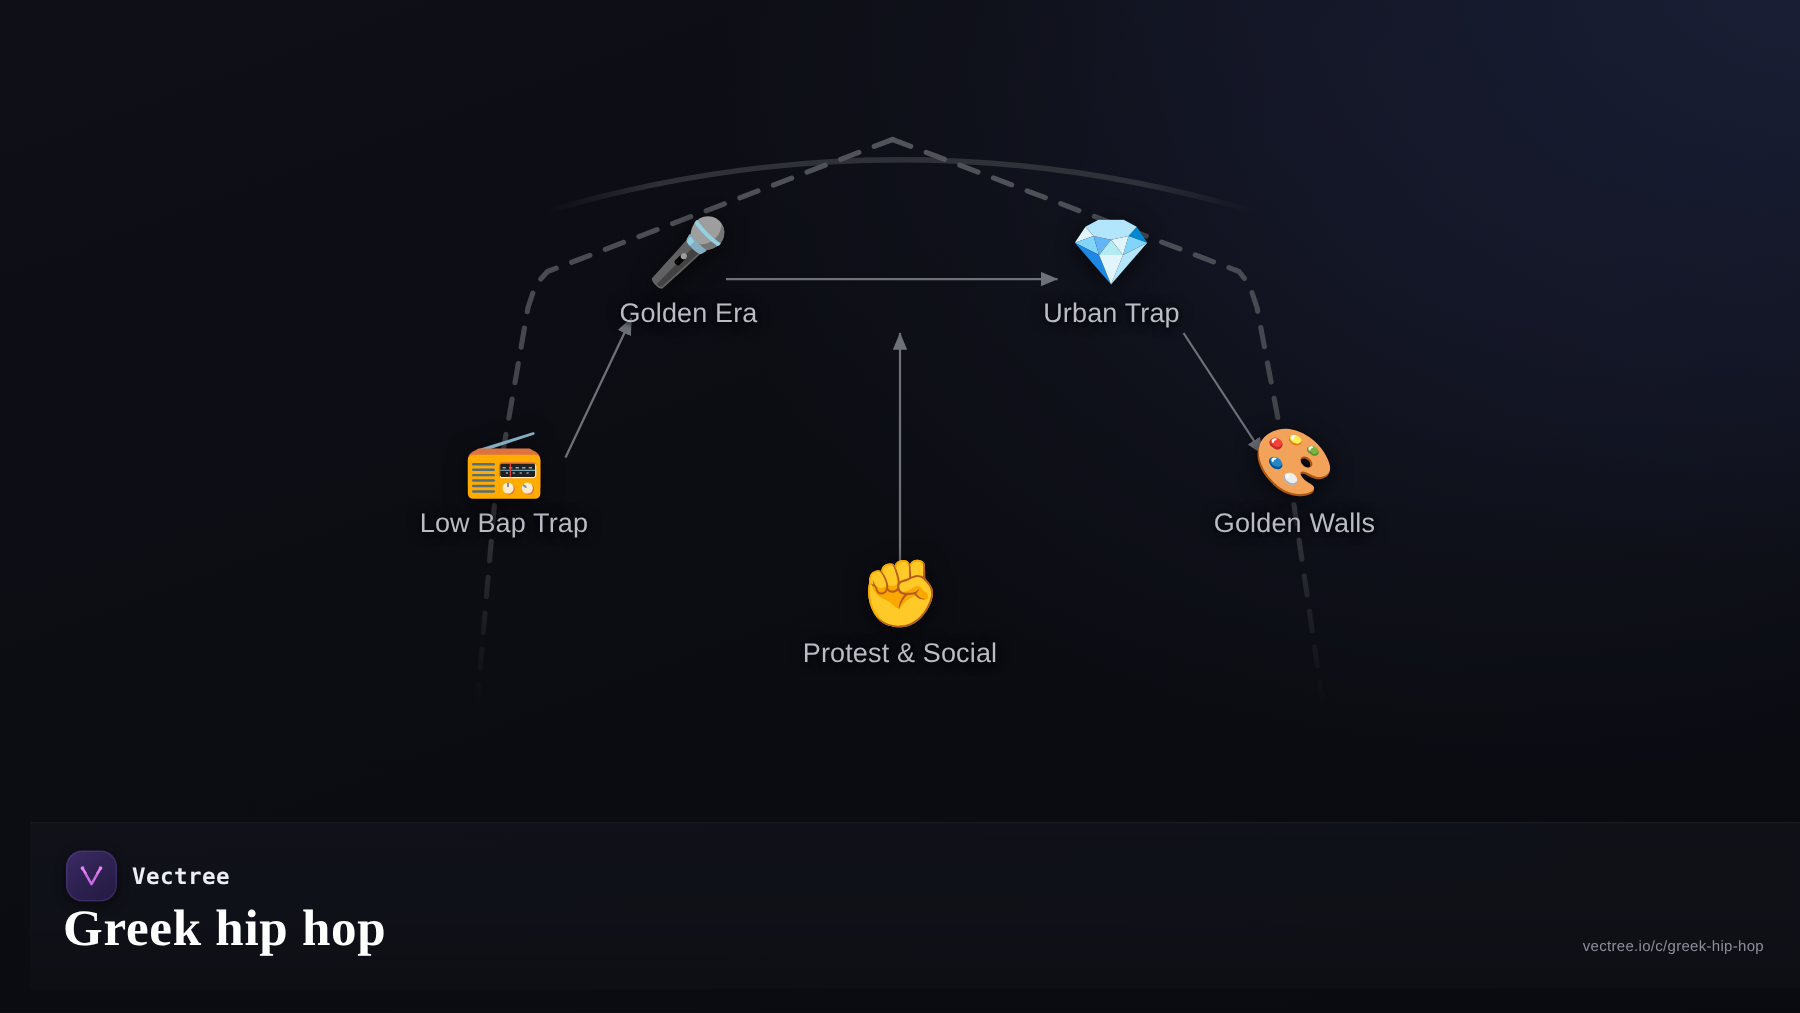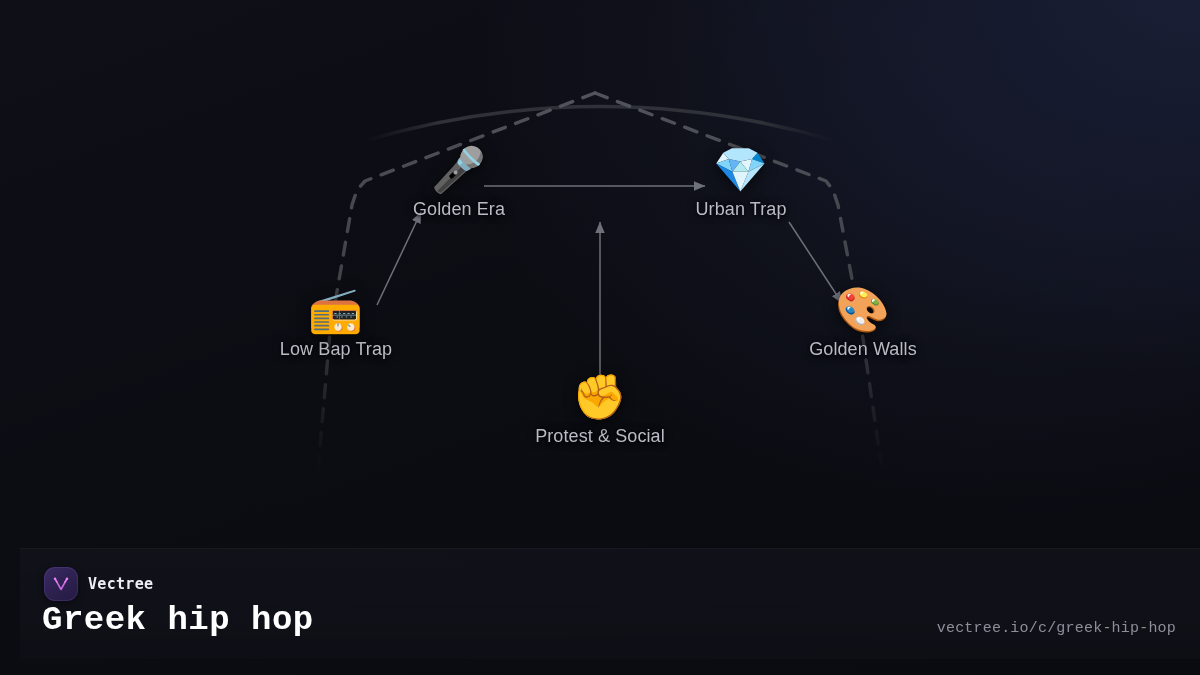--- a/index.html
+++ b/index.html
@@ -46,28 +46,28 @@
     background:linear-gradient(145deg,#3b2a63 0%,#2d2150 52%,#241a42 100%);
     box-shadow:0 0 0 1px rgba(150,110,220,0.17) inset, 0 2px 7px rgba(0,0,0,0.5);
     display:flex;align-items:center;justify-content:center;
   }
   .brand-name{
     font-family:"DejaVu Sans Mono","Liberation Mono",monospace;
     font-size:15px;font-weight:bold;color:#eceef3;letter-spacing:0.3px;
   }
   #page-title{
     position:absolute;left:22px;top:52px;
-    font-family:Liberation Mono, monospace;
+    font-family:Liberation Serif, serif;
     font-size:34px;font-weight:bold;color:#ffffff;letter-spacing:0.5px;
     margin:0;
   }
   #site-url{
     position:absolute;right:24px;bottom:22px;
-    font-family:Liberation Mono, monospace;
-    font-size:15px;color:#8c8f99;letter-spacing:0.2px;
+    font-family:Liberation Sans, sans-serif;
+    font-size:10px;color:#8c8f99;letter-spacing:0.2px;
   }
 </style>
 </head>
 <body>
 
 <div id="stage">
 
   <svg id="graph-svg" viewBox="0 0 1200 675" xmlns="http://www.w3.org/2000/svg">
     <defs>
       <marker id="arrowhead" markerWidth="9" markerHeight="9" refX="7.4" refY="3.2" orient="auto" markerUnits="strokeWidth">

